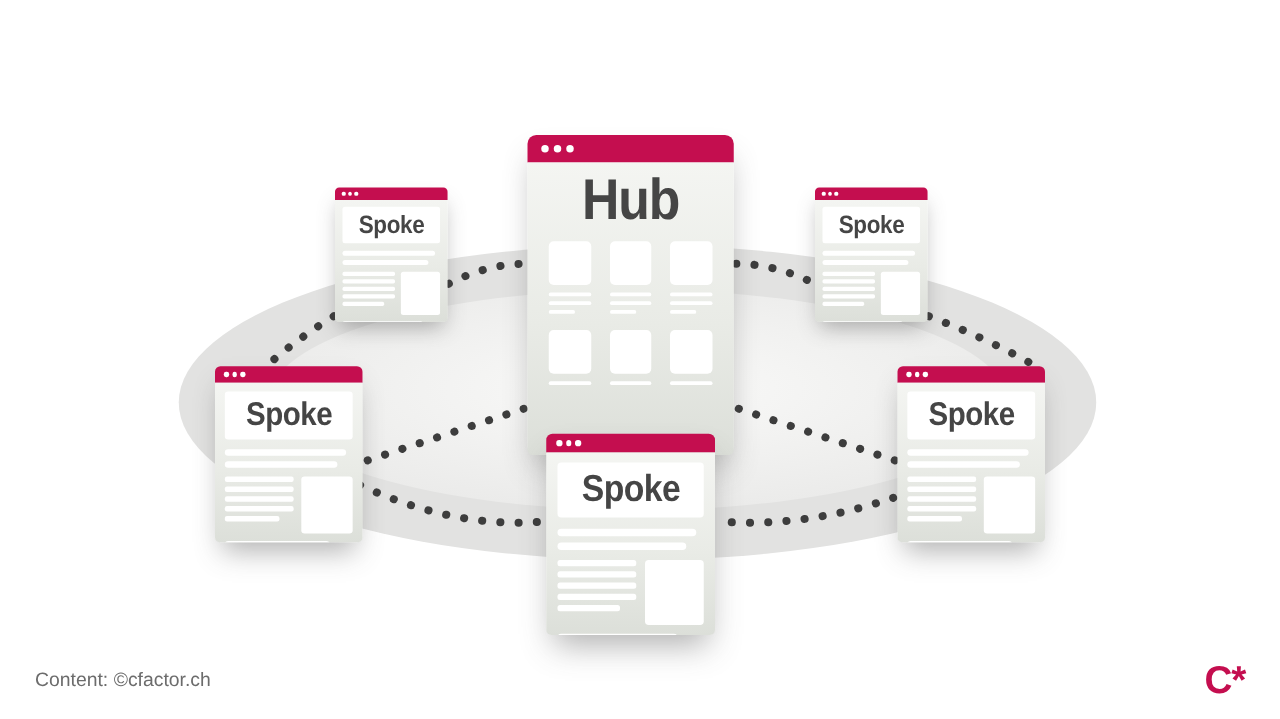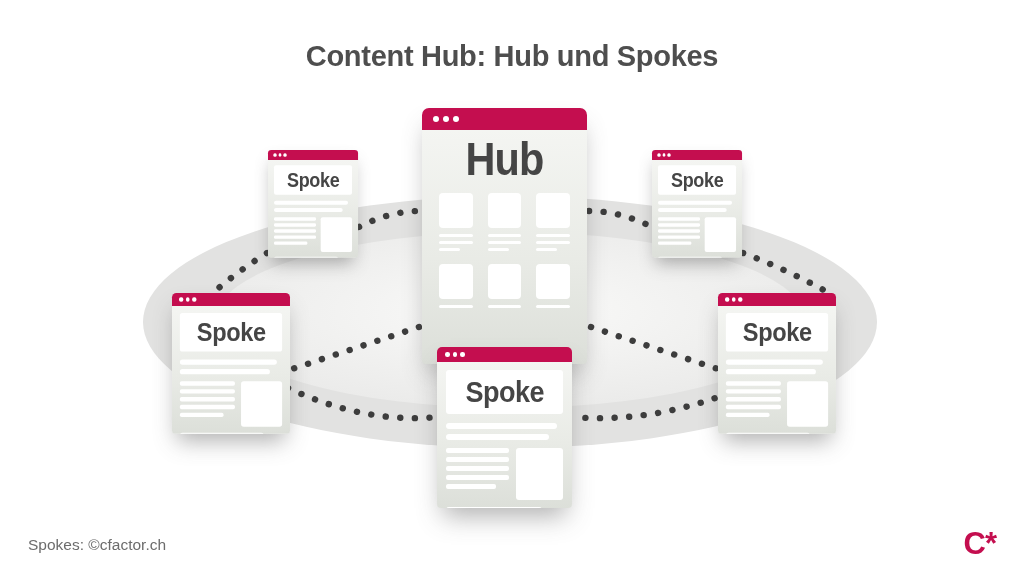--- a/index.html
+++ b/index.html
@@ -84,21 +84,20 @@
       <path d="M267 253 Q238 271 214 292"></path>
       <path d="M743 253 Q788 270 829 293"></path>
       <path d="M419 327 L292 369"></path>
       <path d="M591 327 L718 369"></path>
       <path d="M506 321 L506 344"></path>
       <path d="M288 388 Q365 424 438 417"></path>
       <path d="M742 388 Q655 424 572 417"></path>
     </g>
   </svg>
 
-  <div class="main-title">Content Hub: Hub und Spokes</div>
 
   <div class="card hub-card">
     <div class="titlebar">
       <span class="wdot"></span>
       <span class="wdot"></span>
       <span class="wdot"></span>
     </div>
     <div class="cardbody">
       <div class="hub-label">Hub</div>
       <div class="hub-grid">
@@ -264,16 +263,16 @@
           <div class="tln"></div>
           <div class="tln sh"></div>
         </div>
         <div class="imgbox"></div>
       </div>
       <div class="ln w82"></div>
 
     </div>
   </div>
 
-  <div class="credit">Spokes: ©cfactor.ch</div>
+  <div class="credit">Content: ©cfactor.ch</div>
   <div class="logo">C*</div>
 
 </div>
 
 </body></html>

